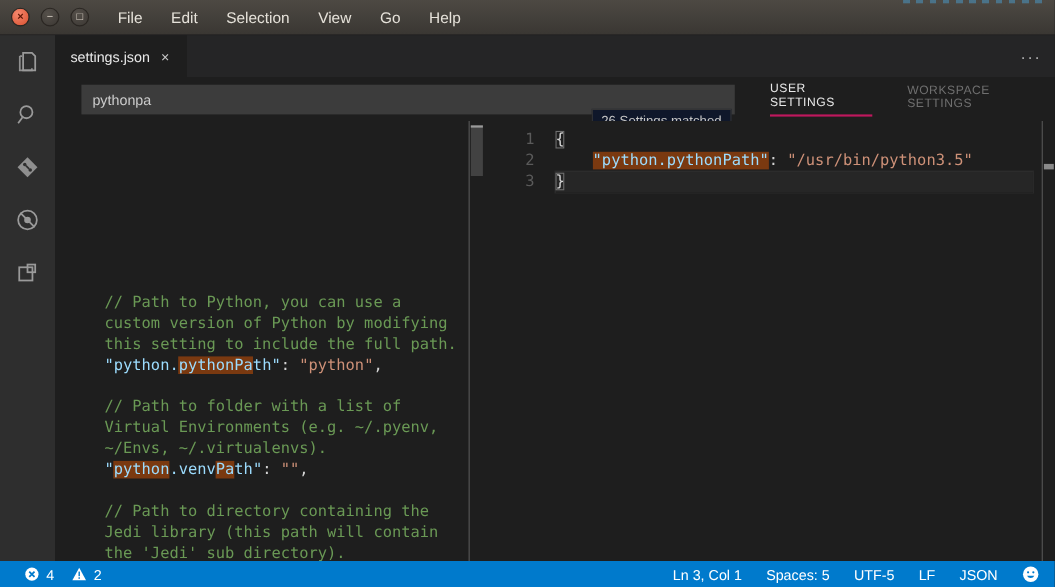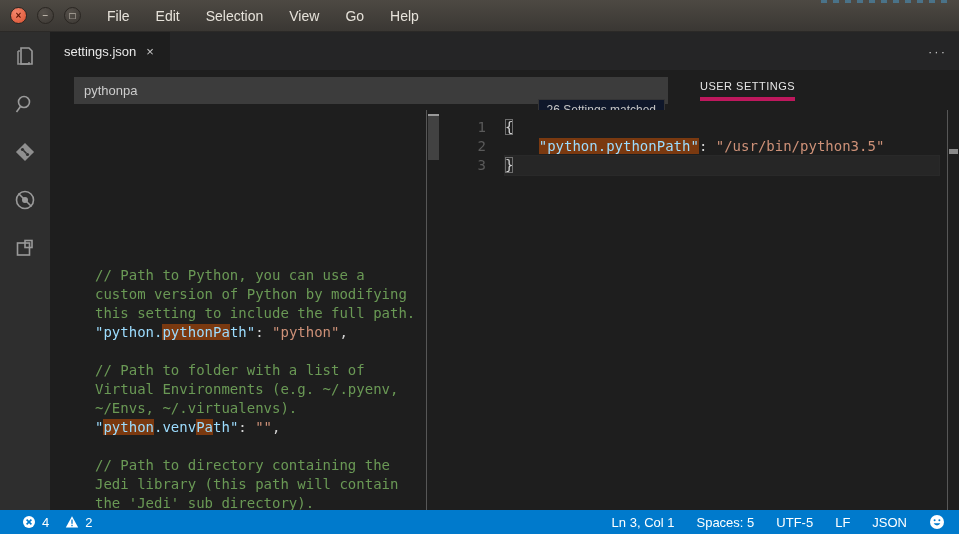--- a/index.html
+++ b/index.html
@@ -44,21 +44,21 @@
   
   .settings-header{ height:40px; background:#1e1e1e; display:flex; align-items:center; position:relative; }
   .search-box{ position:absolute; left:24px; top:7px; width:594px; height:27px; background:#3c3c3c;
     display:flex; align-items:center; }
   .search-input{ flex:1; background:transparent; border:none; outline:none; color:#cccccc;
     font-size:13px; padding:0 10px; font-family:"Liberation Sans",sans-serif; }
   .match-badge{ margin-right:3px; background:#0f172a; border:1px solid #343435; color:#c5c5c5;
     font-size:12px; padding:3px 8px; white-space:nowrap;margin-top:38px; }
   .scope-tabs{ position:absolute; left:650px; top:0; bottom:0; display:flex; gap:32px; align-items:center; }
   .scope-tab{ font-size:11px; letter-spacing:.5px; color:#6f6f6f; cursor:pointer; padding-bottom:5px; }
-  .scope-tab.active{ color:#e7e7e7; border-bottom:4px solid #be185d; }
+  .scope-tab.active{ color:#e7e7e7; border-bottom:2px solid #be185d; }
 
   
   .split{ flex:1; display:flex; position:relative; background:#1e1e1e; overflow:hidden; }
   .pane{ position:relative; overflow:hidden; }
   .pane-left{ width:390px; }
   .pane-right{ flex:1; }
 
   .code{ font-family:"DejaVu Sans Mono", monospace; font-size:14px; line-height:19px; white-space:pre; }
   .code-line{ height:19px; }
   .seg-c{ color:#6a9955;margin-top:16px; }
@@ -162,20 +162,21 @@
         <div class="tab-more">···</div>
       </div>
 
       <div class="settings-header">
         <div class="search-box">
           <input class="search-input" type="text" value="pythonpa" style="">
           <span class="match-badge">26 Settings matched</span>
         </div>
         <div class="scope-tabs" id="scopetabs">
             <span class="scope-tab active">USER SETTINGS</span>
+            <span class="scope-tab">WORKSPACE SETTINGS</span>
           </div>
       </div>
 
       <div class="split">
 
         <div class="pane pane-left">
           <div class="code left-content">
             <div class="section-heading-wrap">
               
             </div>

